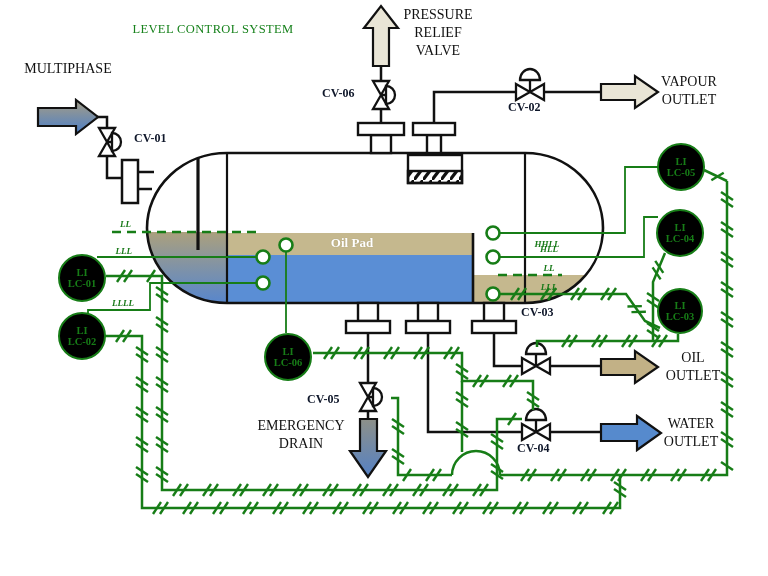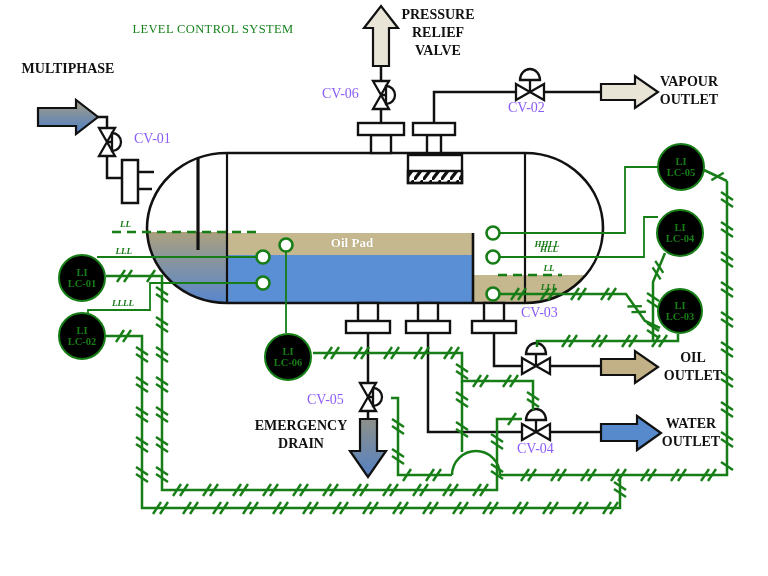--- a/index.html
+++ b/index.html
@@ -1,21 +1,21 @@
 <!DOCTYPE html>
 <html><head>
 <meta charset="utf-8">
 <style>
   html,body{margin:0;padding:0;background:#fff;}
   #stage{position:relative;width:768px;height:576px;background:#ffffff;overflow:hidden;
          font-family:"Liberation Serif","DejaVu Serif",serif;}
   #pipesvg{position:absolute;left:0;top:0;}
-  .lbl{position:absolute;color:#111;line-height:18px;font-size:14px;text-align:center;font-weight:bold;}
+  .lbl{position:absolute;color:#111;line-height:18px;font-size:14px;text-align:center;}
   .lbl .ln{white-space:nowrap;}
-  .cvlbl{position:absolute;color:#8b5cf6;font-weight:normal;font-size:14px;white-space:nowrap;}
+  .cvlbl{position:absolute;color:#0f172a;font-weight:bold;font-size:12px;white-space:nowrap;}
   .title{position:absolute;left:118px;top:22px;width:190px;text-align:center;color:#17821c;
          font-weight:normal;font-size:12.5px;letter-spacing:.4px;white-space:nowrap;}
   .lvl{position:absolute;color:#1a7a1a;font-weight:bold;font-size:9px;line-height:10px;font-style:italic;}
   .inst{position:absolute;border:2.5px solid #177d17;border-radius:50%;background:#000000;
         display:flex;flex-direction:column;align-items:center;justify-content:center;
         color:#177d17;font-weight:bold;font-size:10.5px;line-height:11px;box-sizing:border-box;}
   .oilpad{position:absolute;left:312px;top:235px;width:80px;text-align:center;color:#fff;
           font-weight:bold;font-size:13px;text-shadow:0 0 1px rgba(90,80,40,.4);}
   .right{text-align:right;}
 </style>

